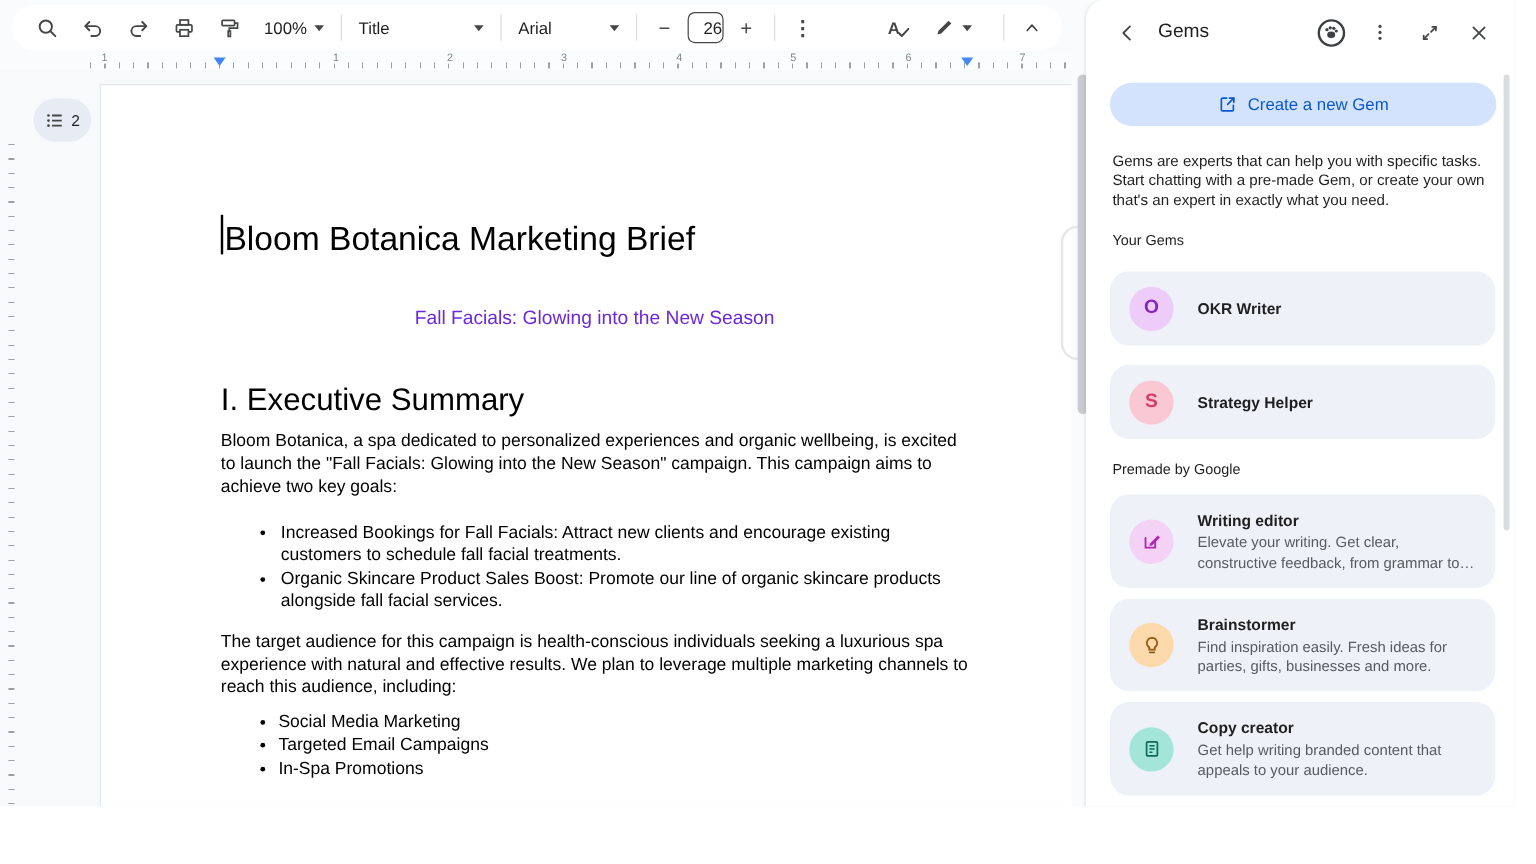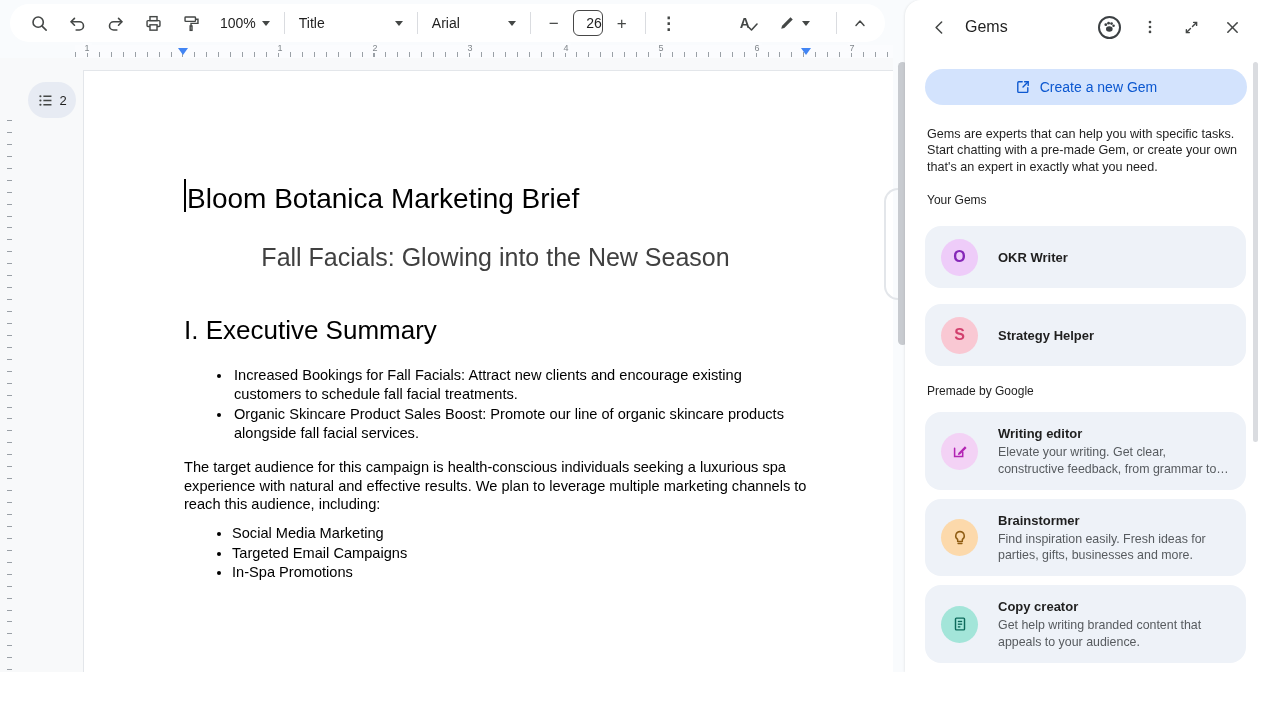--- a/index.html
+++ b/index.html
@@ -34,21 +34,21 @@
     background-position:right top; background-size:5px 100%; background-repeat:no-repeat; }
 
   
   .workspace { position:absolute; left:0; top:58px; width:893px; height:614px; background:#f8f9fa; overflow:hidden; }
   .outline-badge { position:absolute; left:28px; top:24px; width:48px; height:36px; background:#e7ebf3; border-radius:18px; display:flex; align-items:center; justify-content:center; gap:5px; color:#444746; }
   .outline-badge .count { font-size:13px; color:#1f1f1f; }
   .page { position:absolute; left:83px; top:12px; width:812px; height:602px; background:#fff; border:1px solid #e3e6ea; border-bottom:none; }
   .doc-content { position:absolute; left:100px; top:0; width:623px; color:#000; }
   .doc-title { margin-top:106px; font-size:28px; font-weight:400; line-height:44px; text-align:left; white-space:nowrap; }
   .cursor { display:inline-block; width:2px; height:33px; background:#000; vertical-align:-4px; margin-right:1px; }
-  .doc-subtitle { margin-top:22px; font-size:25px; color:#404040; text-align:center; }
+  .doc-subtitle { margin-top:36px; font-size:16px; color:#6d28d9; text-align:center; }
   .doc-h1 { margin-top:42px; font-size:26px; font-weight:400; line-height:33px; }
   .doc-p { margin-top:9px; font-size:14.6px; line-height:18.9px; }
   .doc-ul { margin-top:19px; padding-left:48px; font-size:14.6px; line-height:18.9px; list-style:disc; }
   .doc-ul li { padding-left:2px; margin-bottom:1px; }
   .doc-p2 { margin-top:15px; font-size:14.6px; line-height:18.9px; }
   .doc-ul2 { margin-top:10px; padding-left:48px; font-size:14.6px; line-height:19.4px; list-style:disc; }
   .doc-scrollbar { position:absolute; left:898px; top:62px; width:9px; height:283px; background:#c8cbd0; border-radius:5px; }
   .peek-card-edge { position:absolute; left:884px; top:188px; width:16px; height:112px; border:2px solid #e3e6ea; border-right:none; border-radius:14px 0 0 14px; }
 
   
@@ -178,20 +178,21 @@
     <div class="marker" style="left:108px"></div>
     <div class="marker" style="left:731px"></div>
   </div>
 
   <div class="workspace">
     <div class="page">
       <div class="doc-content">
         <h1 class="doc-title"><span class="cursor"></span><span>Bloom Botanica Marketing Brief</span></h1>
         <div class="doc-subtitle">Fall Facials: Glowing into the New Season</div>
         <h2 class="doc-h1">I. Executive Summary</h2>
+        <p class="doc-p">Bloom Botanica, a spa dedicated to personalized experiences and organic wellbeing, is excited to launch the "Fall Facials: Glowing into the New Season" campaign. This campaign aims to achieve two key goals:</p>
         <ul class="doc-ul">
           <li>Increased Bookings for Fall Facials: Attract new clients and encourage existing customers to schedule fall facial treatments.</li>
           <li>Organic Skincare Product Sales Boost:  Promote our line of organic skincare products alongside fall facial services.</li>
         </ul>
         <p class="doc-p2">The target audience for this campaign is health-conscious individuals seeking a luxurious spa experience with natural and effective results. We plan to leverage multiple marketing channels to reach this audience, including:</p>
         <ul class="doc-ul2">
           <li>Social Media Marketing</li>
           <li>Targeted Email Campaigns</li>
           <li>In-Spa Promotions</li>
         </ul>

